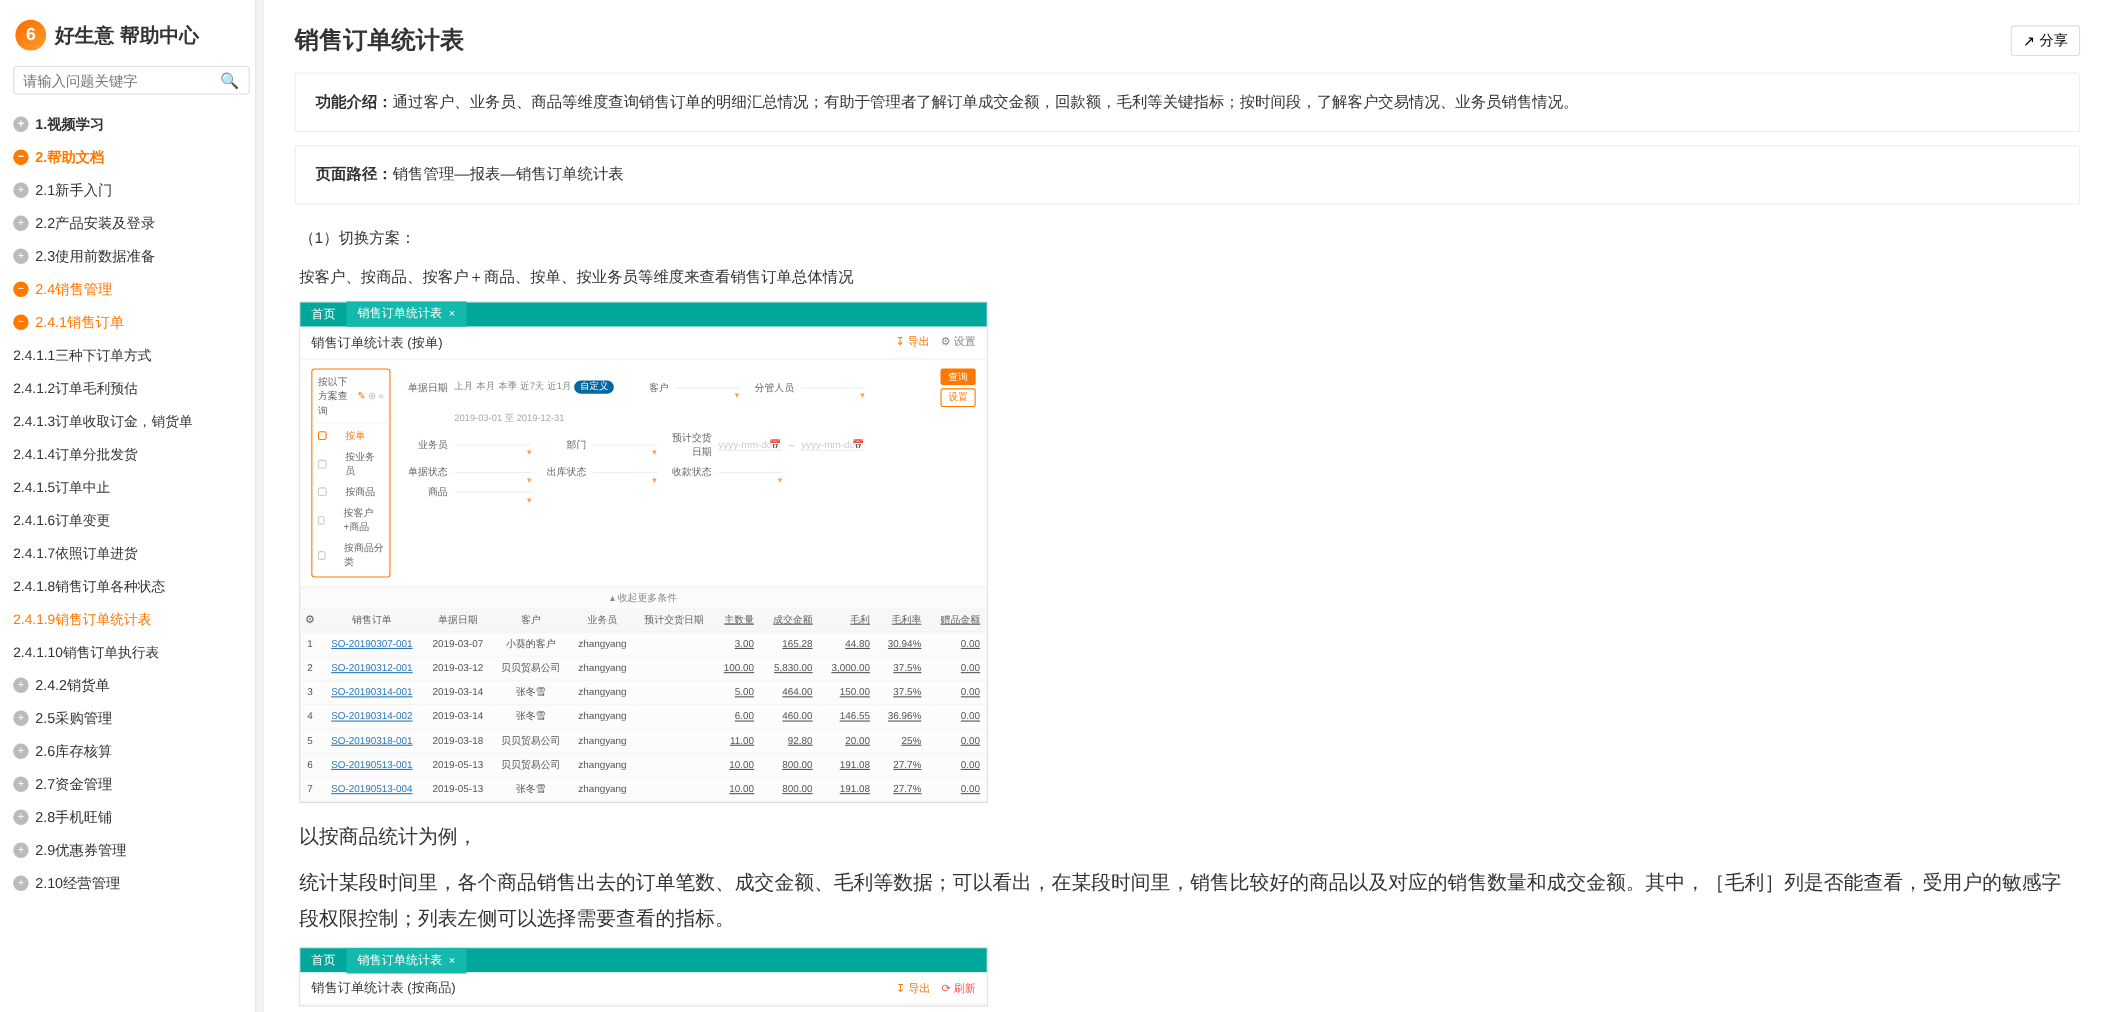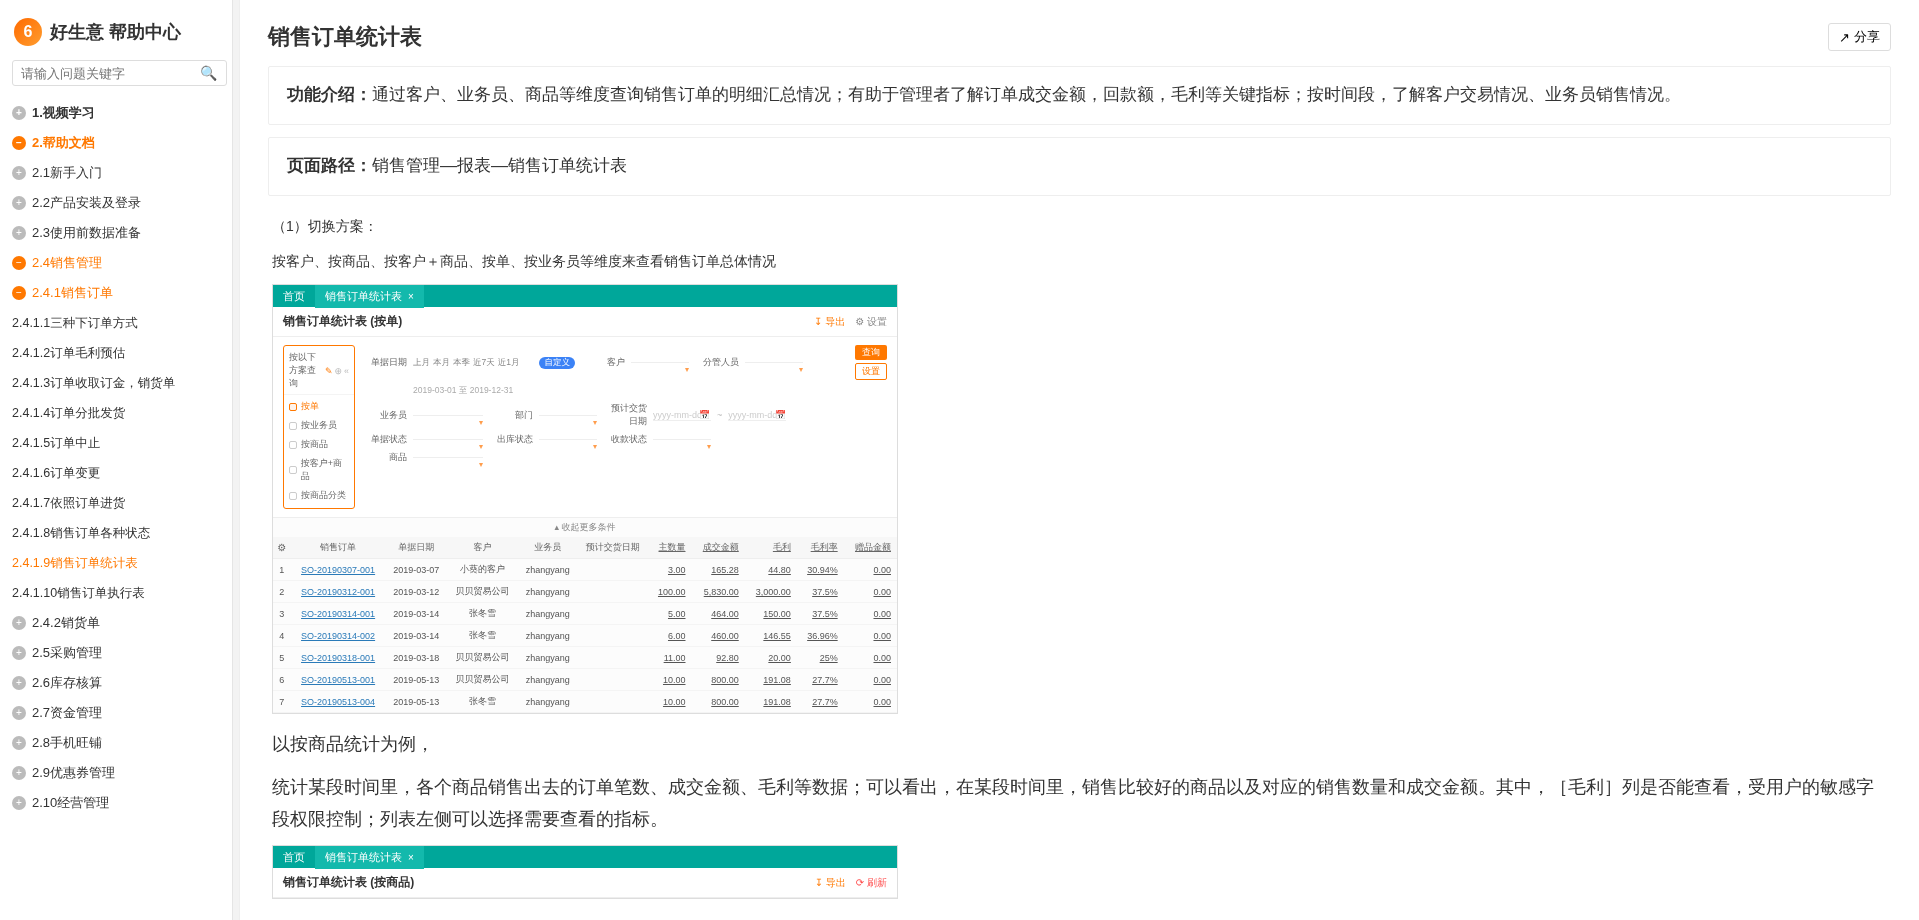--- a/index.html
+++ b/index.html
@@ -23,51 +23,51 @@
 .lvl1 { padding-left: 18px; }
 .lvl2 { padding-left: 32px; }
 .lvl3 { padding-left: 60px; font-size:12.5px; }
 .active { color:#ff7800 !important; }
 .orange { color:#ff7800; }
 
 .main { flex:1; overflow-y:auto; padding: 22px 28px 40px 28px; background:#fff; }
 .title-row { display:flex; justify-content:space-between; align-items:center; margin-bottom:14px; }
 .title-row h1 { font-size:22px; font-weight:600; }
 .share-btn { border:1px solid #ddd; border-radius:3px; padding:4px 10px; font-size:13px; background:#fff; cursor:pointer; display:flex; align-items:center; gap:4px; }
-.panel { border:1px solid #eee; border-radius:2px; padding:14px 18px; margin-bottom:12px; font-size:17px; line-height:1.7; }
+.panel { border:1px solid #eee; border-radius:2px; padding:14px 18px; margin-bottom:12px; font-size:14px; line-height:1.7; }
 b.lbl { font-weight:700; }
 .steps { padding: 6px 4px; }
 .steps p { margin-bottom:10px; line-height:1.8; }
 
 .shot { border:1px solid #ddd; background:#fcfcfc; margin:6px 0 14px; font-size:11px; width:626px; max-width:100%; }
 .shot-tabs { background:#00a79a; color:#fff; display:flex; align-items:center; height:22px; }
 .shot-tab { padding:0 10px; line-height:22px; font-size:11px; }
 .shot-tab.act { background:#13b9ac; position:relative; }
 .shot-tab.act::after { content:'×'; margin-left:6px; font-size:10px; }
 .shot-bar { display:flex; justify-content:space-between; align-items:center; padding:6px 10px; border-bottom:1px solid #eee; background:#fff; }
-.shot-title { font-size:12px; font-weight:700; }
+.shot-title { font-size:12px; font-weight:400; }
 .shot-acts { display:flex; gap:10px; }
 .shot-act { color:#ff7800; font-size:10px; }
 .shot-act.gray { color:#888; }
 .shot-body { display:flex; padding:8px 10px; gap:8px; background:#fff; }
 .filter-col { width:72px; border:1.5px solid #ff7800; border-radius:3px; padding:3px 0; }
 .filter-hdr { font-size:9px; color:#666; padding:2px 5px 4px; display:flex; align-items:center; gap:2px; border-bottom:1px solid #f4f4f4; margin-bottom:2px;}
-.filter-item { font-size:9px; color:#666; padding:3px 5px; display:flex; align-items:center; gap:4px; }
+.filter-item { font-size:9px; color:#666; padding:3px 5px; display:flex; align-items:center; gap:17px; }
 .filter-item.sel { color:#ff7800; }
 .dot { width:8px; height:8px; border:1px solid #ccc; border-radius:2px; display:inline-block; }
 .filter-item.sel .dot { border-color:#ff7800; background:#fff4ec; }
 .filter-rt { flex:1; font-size:9px; }
 .frow { display:flex; align-items:center; margin-bottom:5px; gap:6px; }
 .flbl { width:44px; text-align:right; color:#666; }
 .fval { color:#888; border-bottom:1px solid #eee; min-width:70px; flex:0 0 auto; position:relative; padding-right:8px; }
 .fval.w58 { min-width:58px; }
 .caret { position:absolute; right:0; top:3px; font-size:8px; color:#ff9d4d; }
 .tag-group { display:flex; gap:3px; align-items:center; }
 .tg { font-size:8.5px; color:#888; }
-.tg.pill { background:#3b82f6; color:#fff; border-radius:7px; padding:0 5px;margin-left:17px; }
+.tg.pill { background:#0369a1; color:#fff; border-radius:7px; padding:0 5px; }
 .btn-col { display:flex; flex-direction:column; gap:3px; margin-left:auto; }
 .minibtn { font-size:9px; padding:1px 6px; border-radius:2px; text-align:center; }
 .minibtn.pri { background:#ff7800; color:#fff; }
 .minibtn.sec { border:1px solid #ff7800; color:#ff7800; background:#fff; }
 .collapse { text-align:center; font-size:9px; color:#888; padding:3px 0; border-top:1px solid #eee; }
 
 .shot-table { width:100%; border-collapse:collapse; font-size:9px; }
 .shot-table th { background:#f7f7f7; color:#666; font-weight:normal; padding:4px 3px; border-bottom:1px solid #eee; }
 .shot-table td { padding:4px 3px; text-align:center; color:#555; border-bottom:1px solid #f4f4f4; }
 .shot-table td.r, .shot-table th.r { text-align:right; padding-right:6px;text-decoration:underline; }

